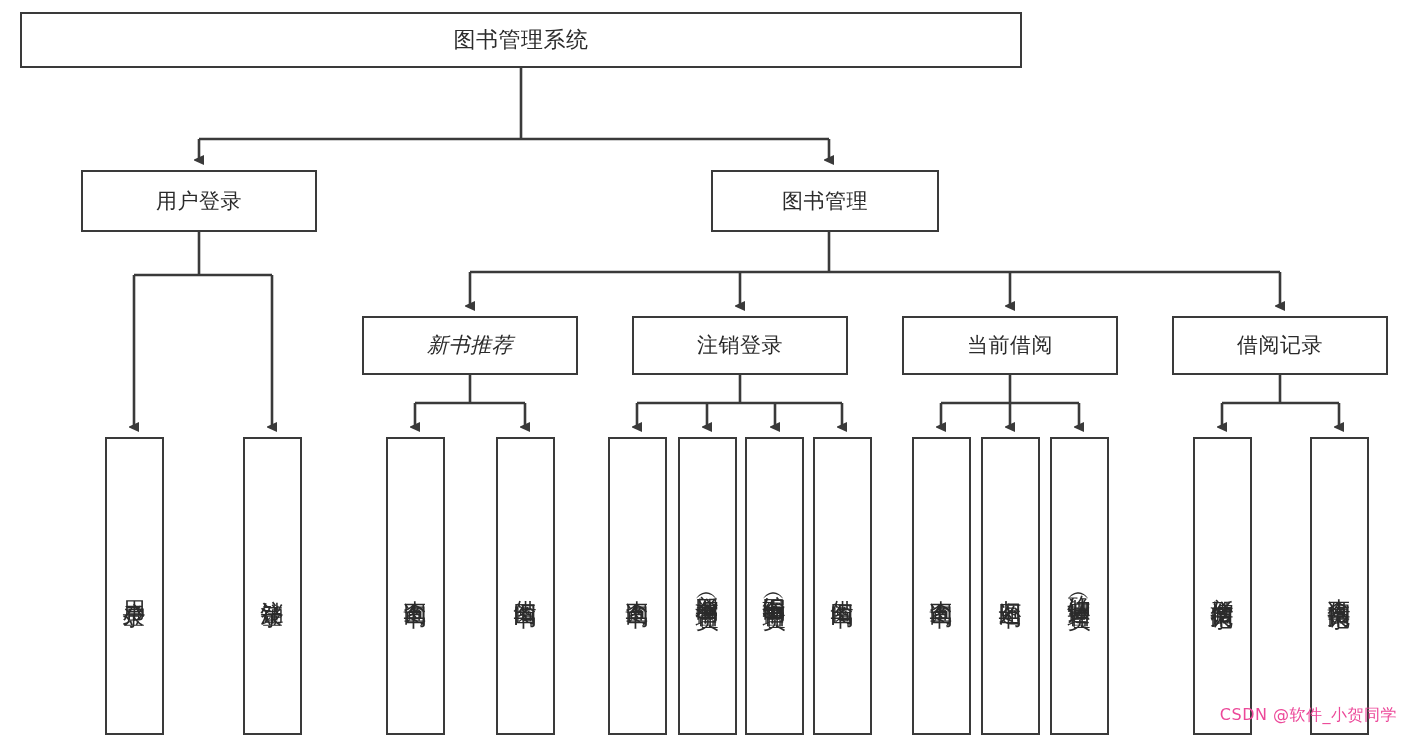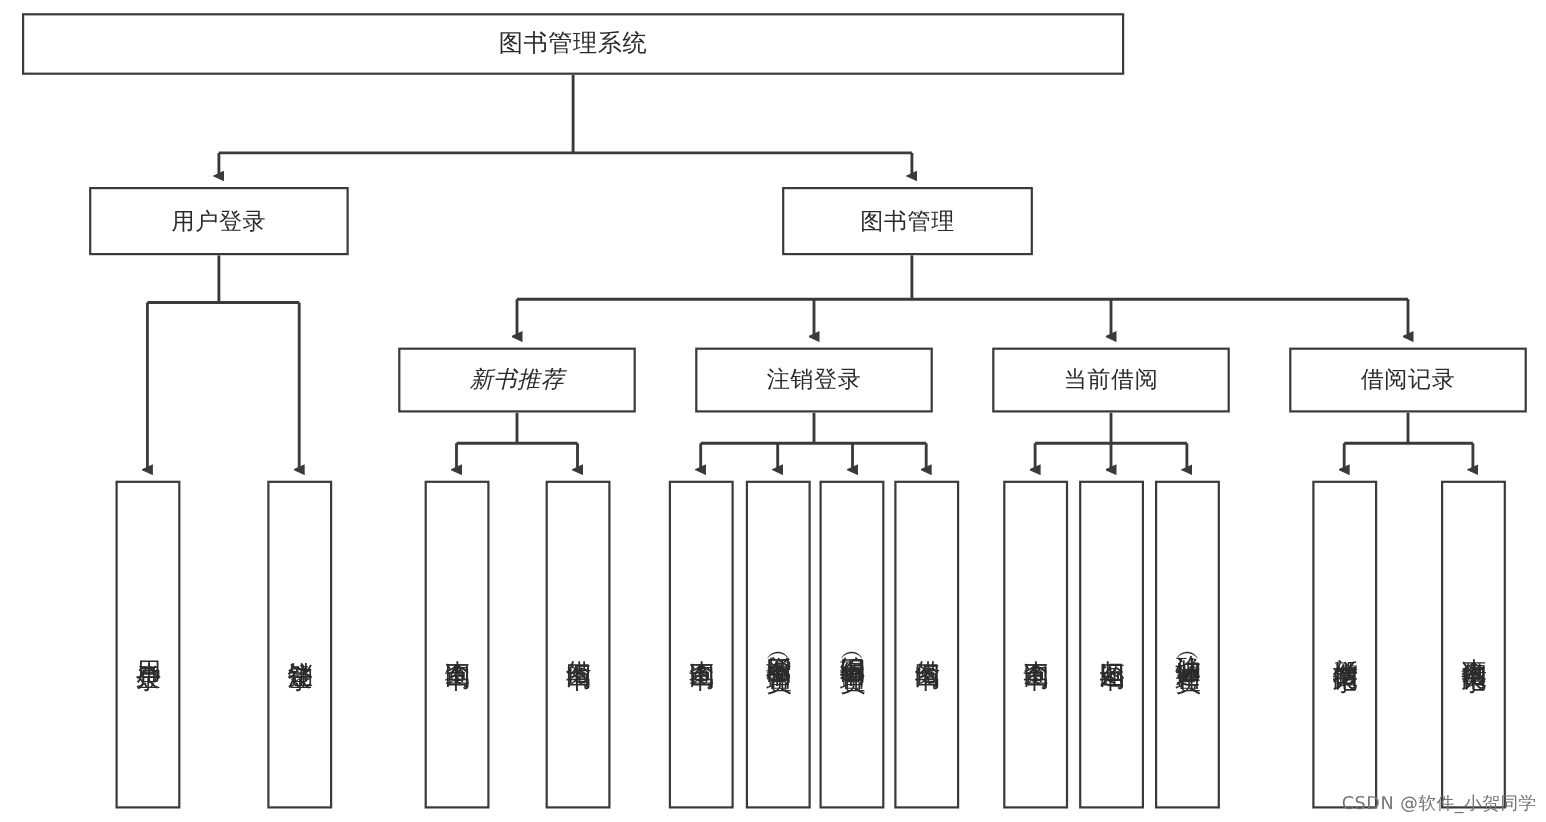--- a/index.html
+++ b/index.html
@@ -55,23 +55,23 @@
     font-size: 23px;
     line-height: 1.05;
     letter-spacing: 2px;
     white-space: nowrap;
     max-height: 100%;
   }
   .node.root .label { font-size: 22px; }
   .watermark {
     position: absolute;
     right: 8px;
-    bottom: 6px;
+    bottom: 21px;
     font-size: 16px;
-    color: #737373;
+    color: #ec4899;
     letter-spacing: 0.5px;
     white-space: nowrap;
     margin-top: 22px;
   }
 </style>
 </head>
 <body>
 
 <div id="canvas">
 

